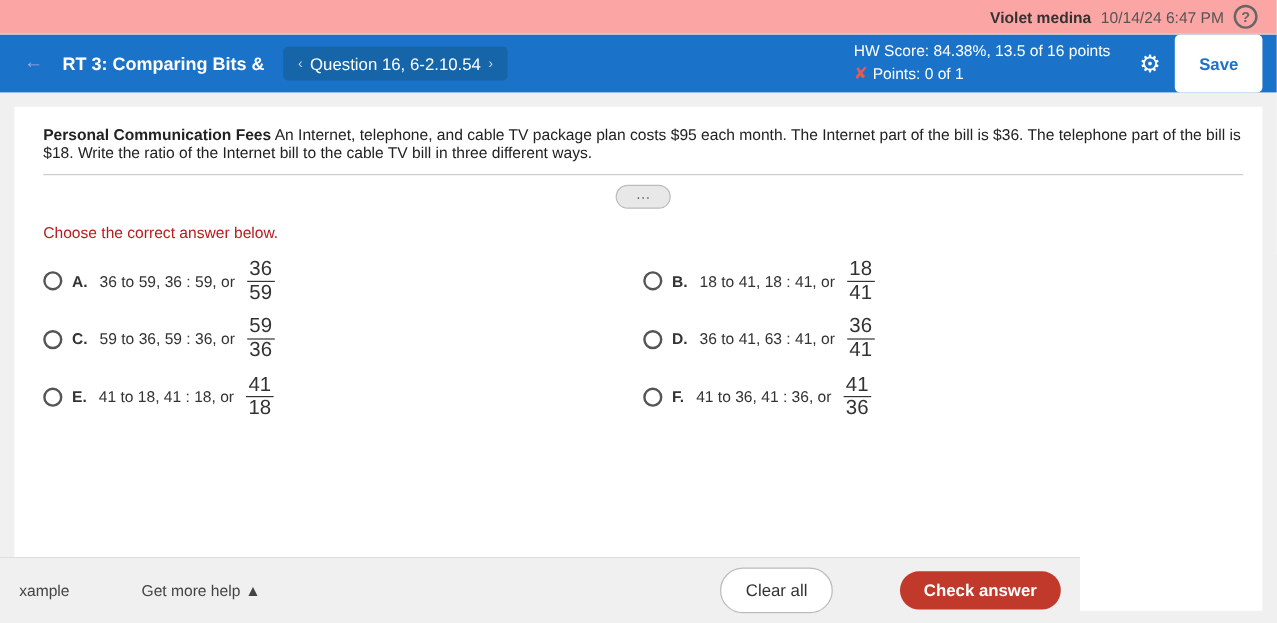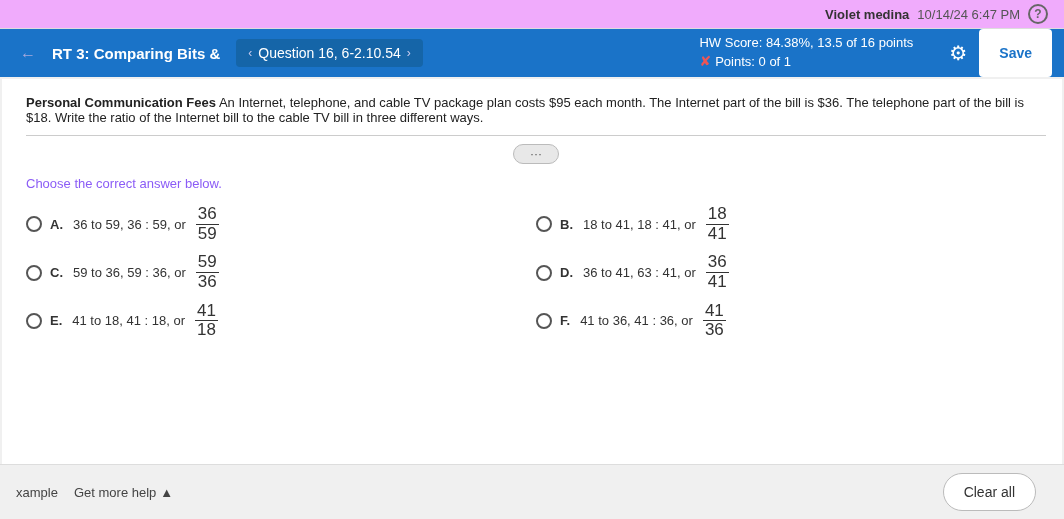--- a/index.html
+++ b/index.html
@@ -6,21 +6,21 @@
     body {
       font-family: Arial, sans-serif;
       background: #f0f0f0;
       width: 1064px;
       min-height: 519px;
       overflow: hidden;
     }
 
     
     .top-bar {
-      background: #f0abfc;
+      background: #fca5a5;
       display: flex;
       align-items: center;
       justify-content: flex-end;
       padding: 4px 16px;
       font-size: 13px;
       color: #333;
       border-bottom: 1px solid #ddd;
       gap: 8px;
     }
     .top-bar-user {
@@ -73,21 +73,21 @@
     .nav-chevron {
       font-size: 12px;
       color: #cce;
     }
     .nav-spacer { flex: 1; }
     .hw-score {
       color: #fff;
       font-size: 13px;
       text-align: right;
       line-height: 1.4;
-      margin-right: 24px;
+      margin-right: 12px;
     }
     .hw-score .points-row {
       display: flex;
       align-items: center;
       gap: 4px;
     }
     .x-icon {
       color: #e55;
       font-size: 14px;
     }
@@ -106,21 +106,21 @@
       border-radius: 4px;
       padding: 16px 20px;
       font-size: 14px;
       font-weight: bold;
       cursor: pointer;
     }
 
     
     .main-content {
       background: #fff;
-      margin: 2px;
+      margin: 12px;
       padding: 16px 16px 12px 24px;
       min-height: 420px;
       position: relative;
     }
 
     .problem-text {
       font-size: 13px;
       color: #222;
       border-bottom: 1px solid #ccc;
       padding-bottom: 10px;
@@ -140,21 +140,21 @@
       border: 1px solid #bbb;
       border-radius: 12px;
       padding: 2px 16px;
       font-size: 12px;
       cursor: pointer;
       color: #555;
     }
 
     .choose-label {
       font-size: 13px;
-      color: #8b5cf6;
+      color: #b91c1c;
       margin-bottom: 14px;
     }
 
     
     .choices-grid {
       display: grid;
       grid-template-columns: 1fr 1fr;
       gap: 0;
       row-gap: 10px;
     }
@@ -197,21 +197,22 @@
 
     
     .bottom-bar {
       background: #f0f0f0;
       display: flex;
       align-items: center;
       padding: 8px 16px;
       border-top: 1px solid #ddd;
       position: fixed;
       bottom: 0;
-      width: 1064px;
+      width: 900px;
+      gap: 44px;
     }
     .example-link {
       font-size: 13px;
       color: #444;
       cursor: pointer;
       display: flex;
       align-items: center;
       gap: 4px;
     }
     .get-help-link {
@@ -364,13 +365,14 @@
 </div>
 
 <div class="bottom-bar">
   <span class="example-link">xample</span>
   <span class="get-help-link">
     <span>Get more help</span>
     <span>▲</span>
   </span>
   <div class="bottom-spacer"></div>
   <button class="clear-all-btn">Clear all</button>
+  <button class="check-answer-btn">Check answer</button>
 </div>
 
 </body></html>

